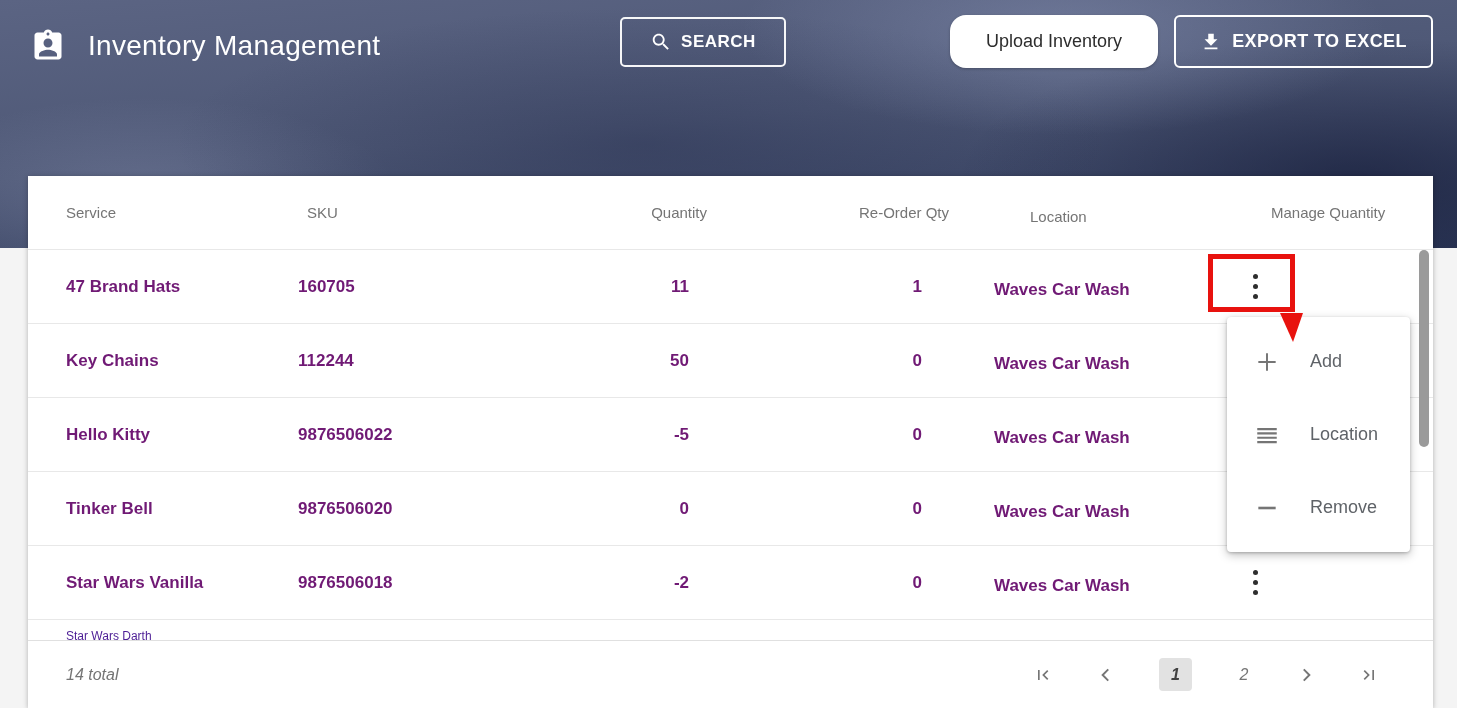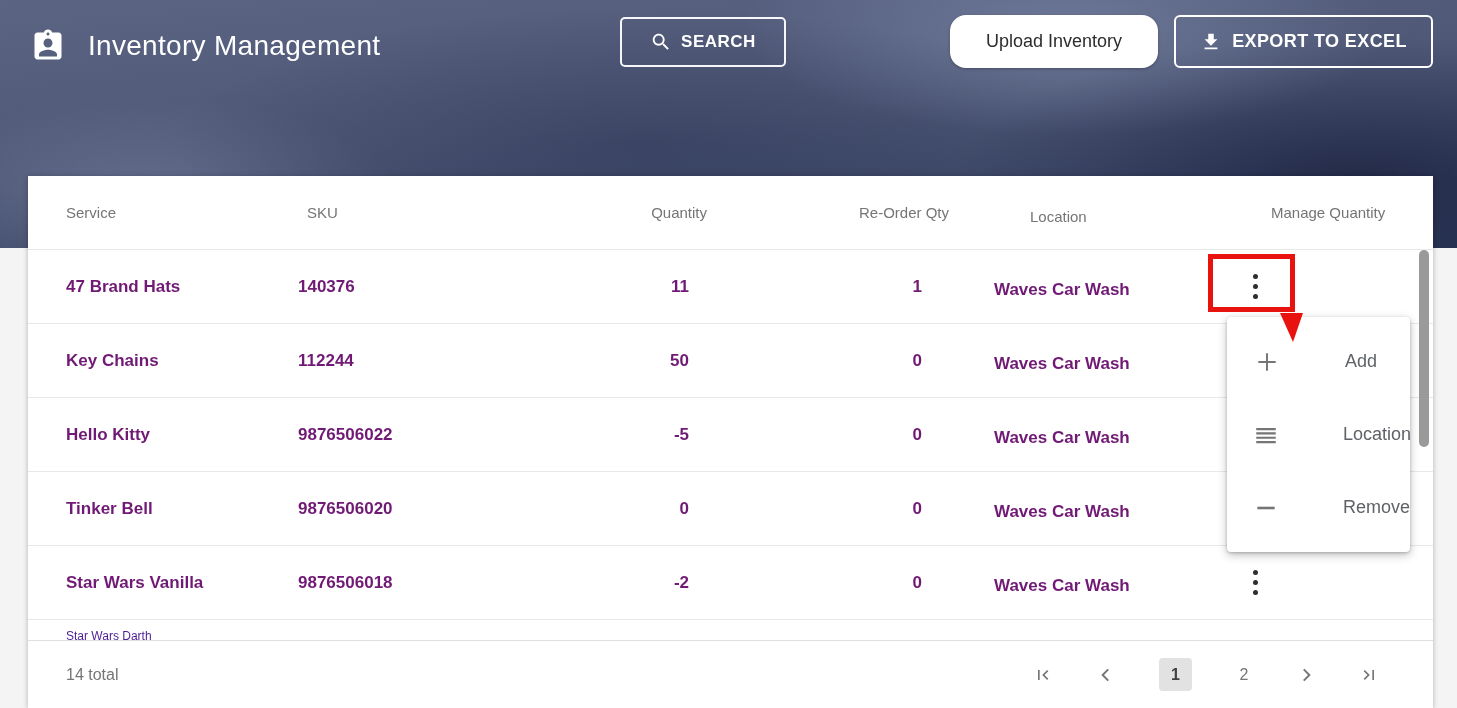--- a/index.html
+++ b/index.html
@@ -75,21 +75,21 @@
 
   .partial-row {
     height:21px; overflow:hidden; color:#4c1d95; font-size:12px;
   }
   .partial-row > div { padding-top:9px; }
 
   
   .tfoot {
     position:absolute; left:0; bottom:0; width:100%; height:68px;
     border-top:1px solid #e0e0e0; background:#ffffff;
-    display:flex; align-items:center; justify-content:space-between;
+    display:flex; align-items:center; justify-content:space-between;font-style:italic;
   }
   .total-label { color:#757575; font-size:16px; padding-left:38px; }
   .pagination { display:flex; align-items:center; gap:43px; margin-right:54px; }
   .pg-icon { width:20px; height:20px; display:flex; align-items:center; justify-content:center; cursor:pointer; }
   .pg-num { font-size:16px; color:#757575; cursor:pointer; min-width:18px; text-align:center; }
   .pg-num.sel {
     background:#e2e2e2; color:#424242; font-weight:bold;
     width:33px; height:33px; line-height:33px; border-radius:4px;
   }
 
@@ -101,21 +101,21 @@
 
   
   .ctx-menu {
     position:absolute; left:1227px; top:317px; width:183px;
     background:#ffffff; border-radius:4px; padding:8px 0;
     box-shadow:0 3px 10px rgba(0,0,0,0.25), 0 1px 3px rgba(0,0,0,0.2);
     z-index:5;
   }
   .ctx-item { height:73px; display:flex; align-items:center; padding-left:26px; cursor:pointer; }
   .ctx-item .ic { width:28px; height:28px; margin-right:29px; display:flex; align-items:center; justify-content:center; }
-  .ctx-item .lbl { color:#5f6368; font-size:18px;margin-left:35px; }
+  .ctx-item .lbl { color:#5f6368; font-size:18px; }
 
   
   .red-box {
     position:absolute; left:1208px; top:254px; width:87px; height:58px;
     border:5px solid #e8120e; z-index:6;
   }
   .red-arrow { position:absolute; left:1270px; top:305px; z-index:7; }
 </style>
 </head>
 <body>
@@ -153,21 +153,21 @@
     <div>Service</div>
     <div>SKU</div>
     <div class="col-right">Quantity</div>
     <div class="col-right">Re-Order Qty</div>
     <div class="col-loc">Location</div>
     <div>Manage Quantity</div>
   </div>
 
   <div class="grid-row trow">
     <div>47 Brand Hats</div>
-    <div>140376</div>
+    <div>160705</div>
     <div class="col-right">11</div>
     <div class="col-right">1</div>
     <div class="col-loc">Waves Car Wash</div>
     <div class="kebab-btn">
         <i></i>
         <i></i>
         <i></i>
       </div>
   </div>
 

